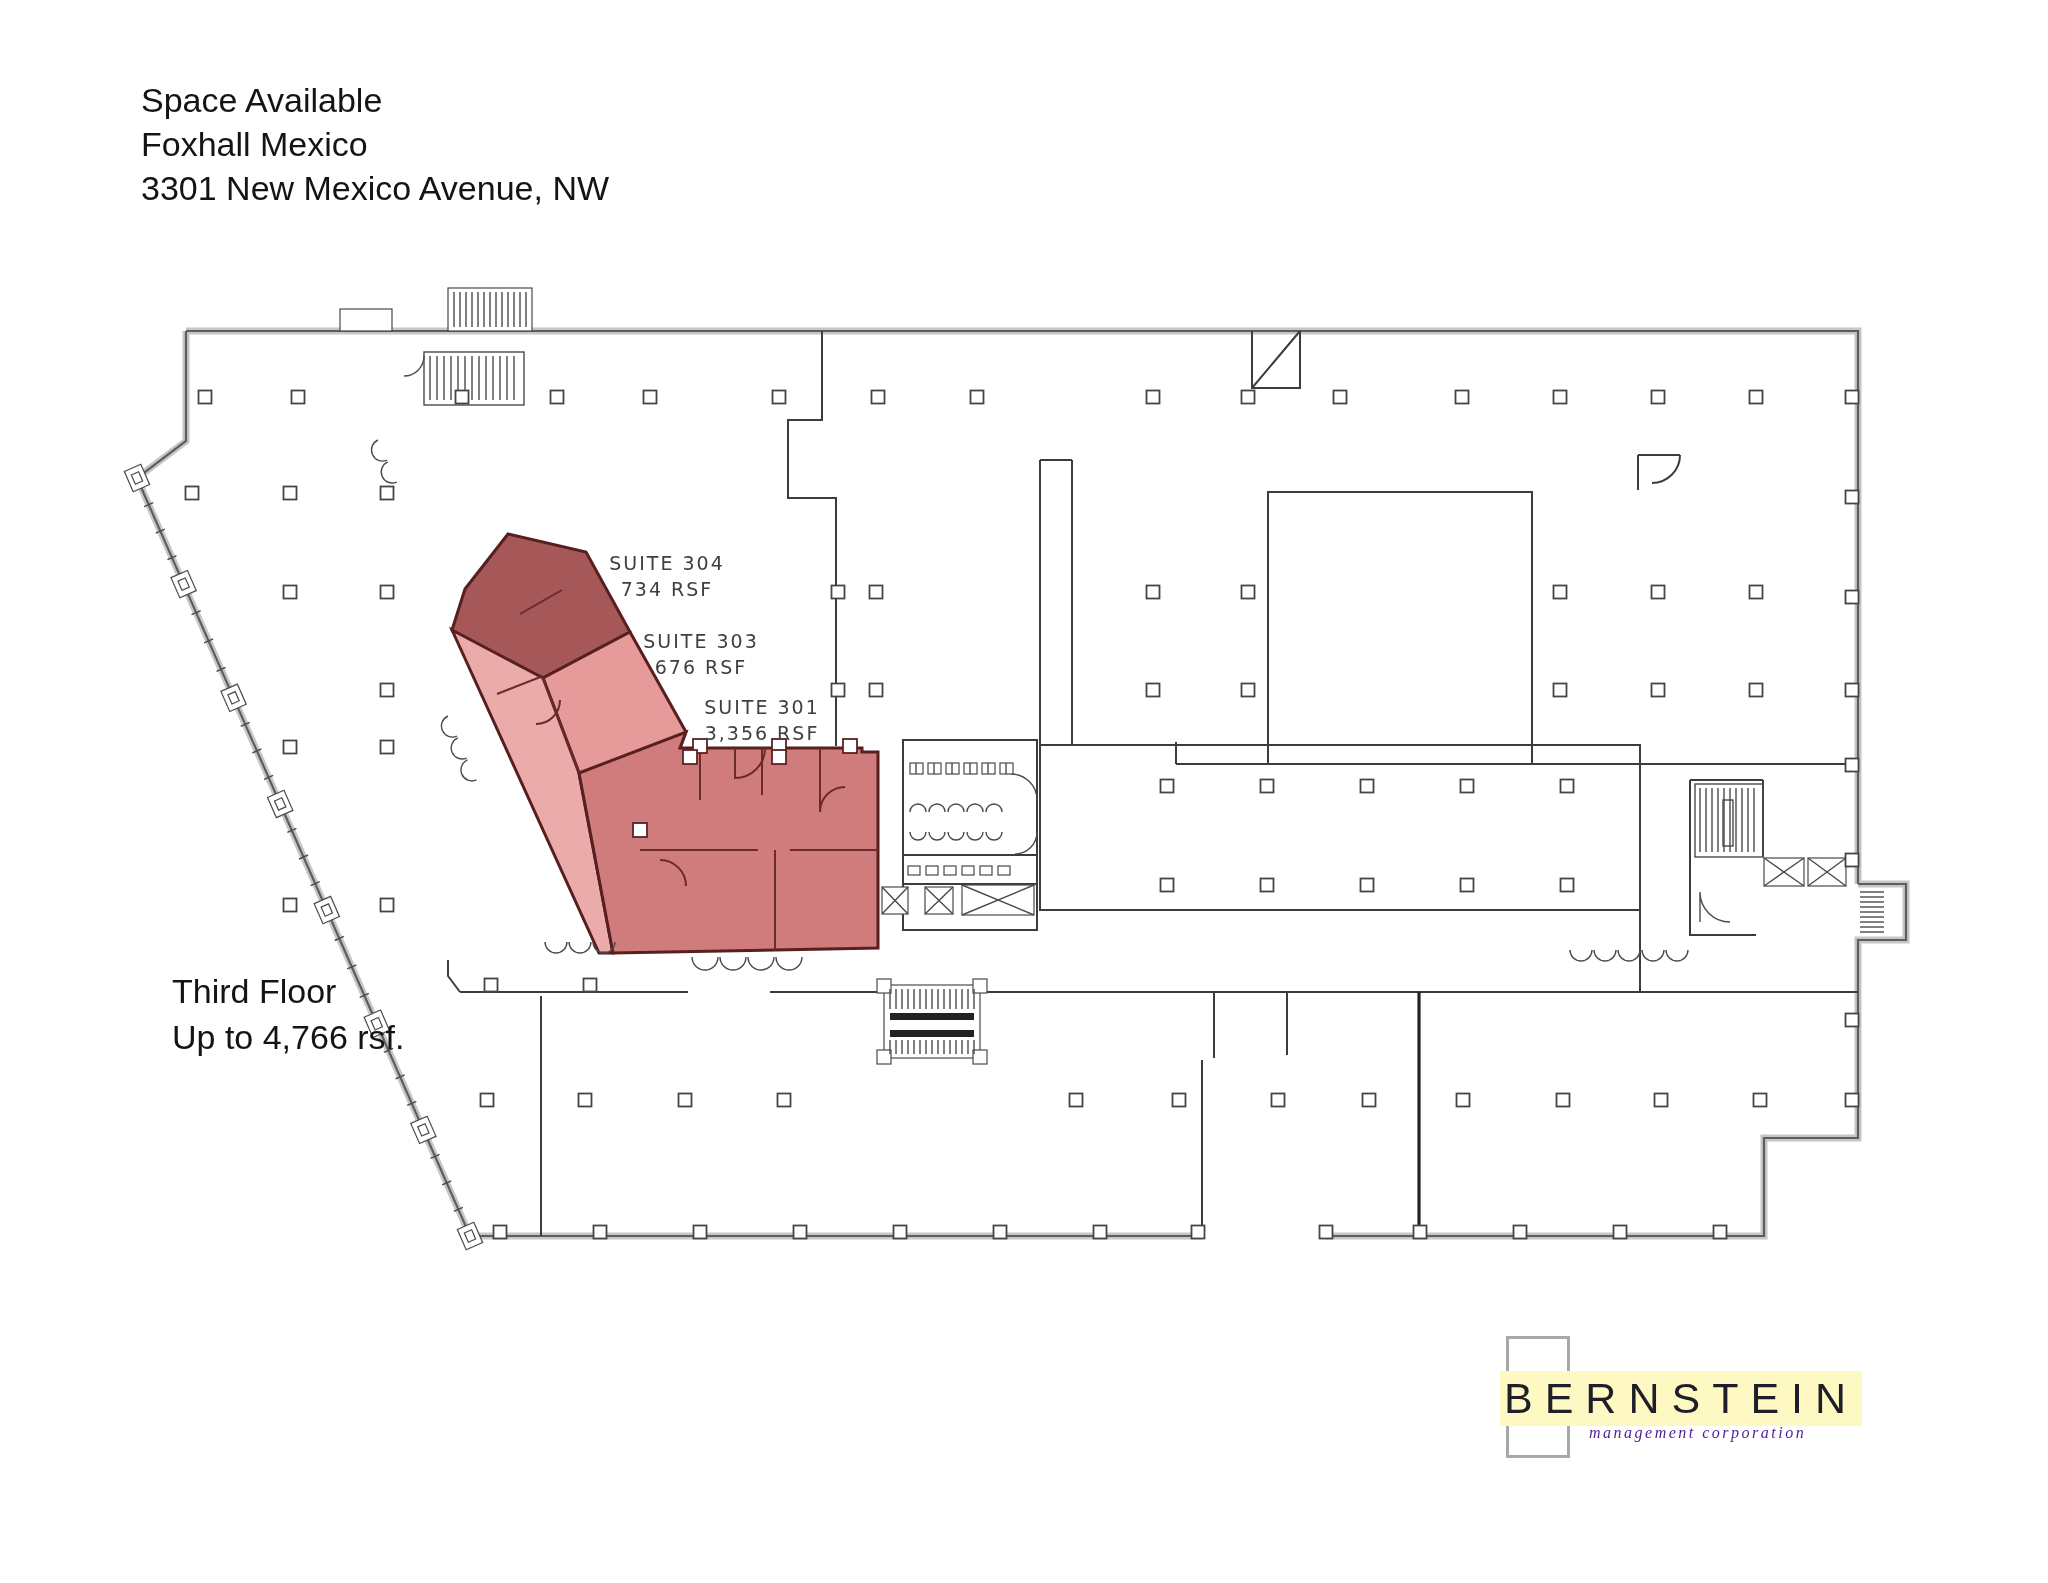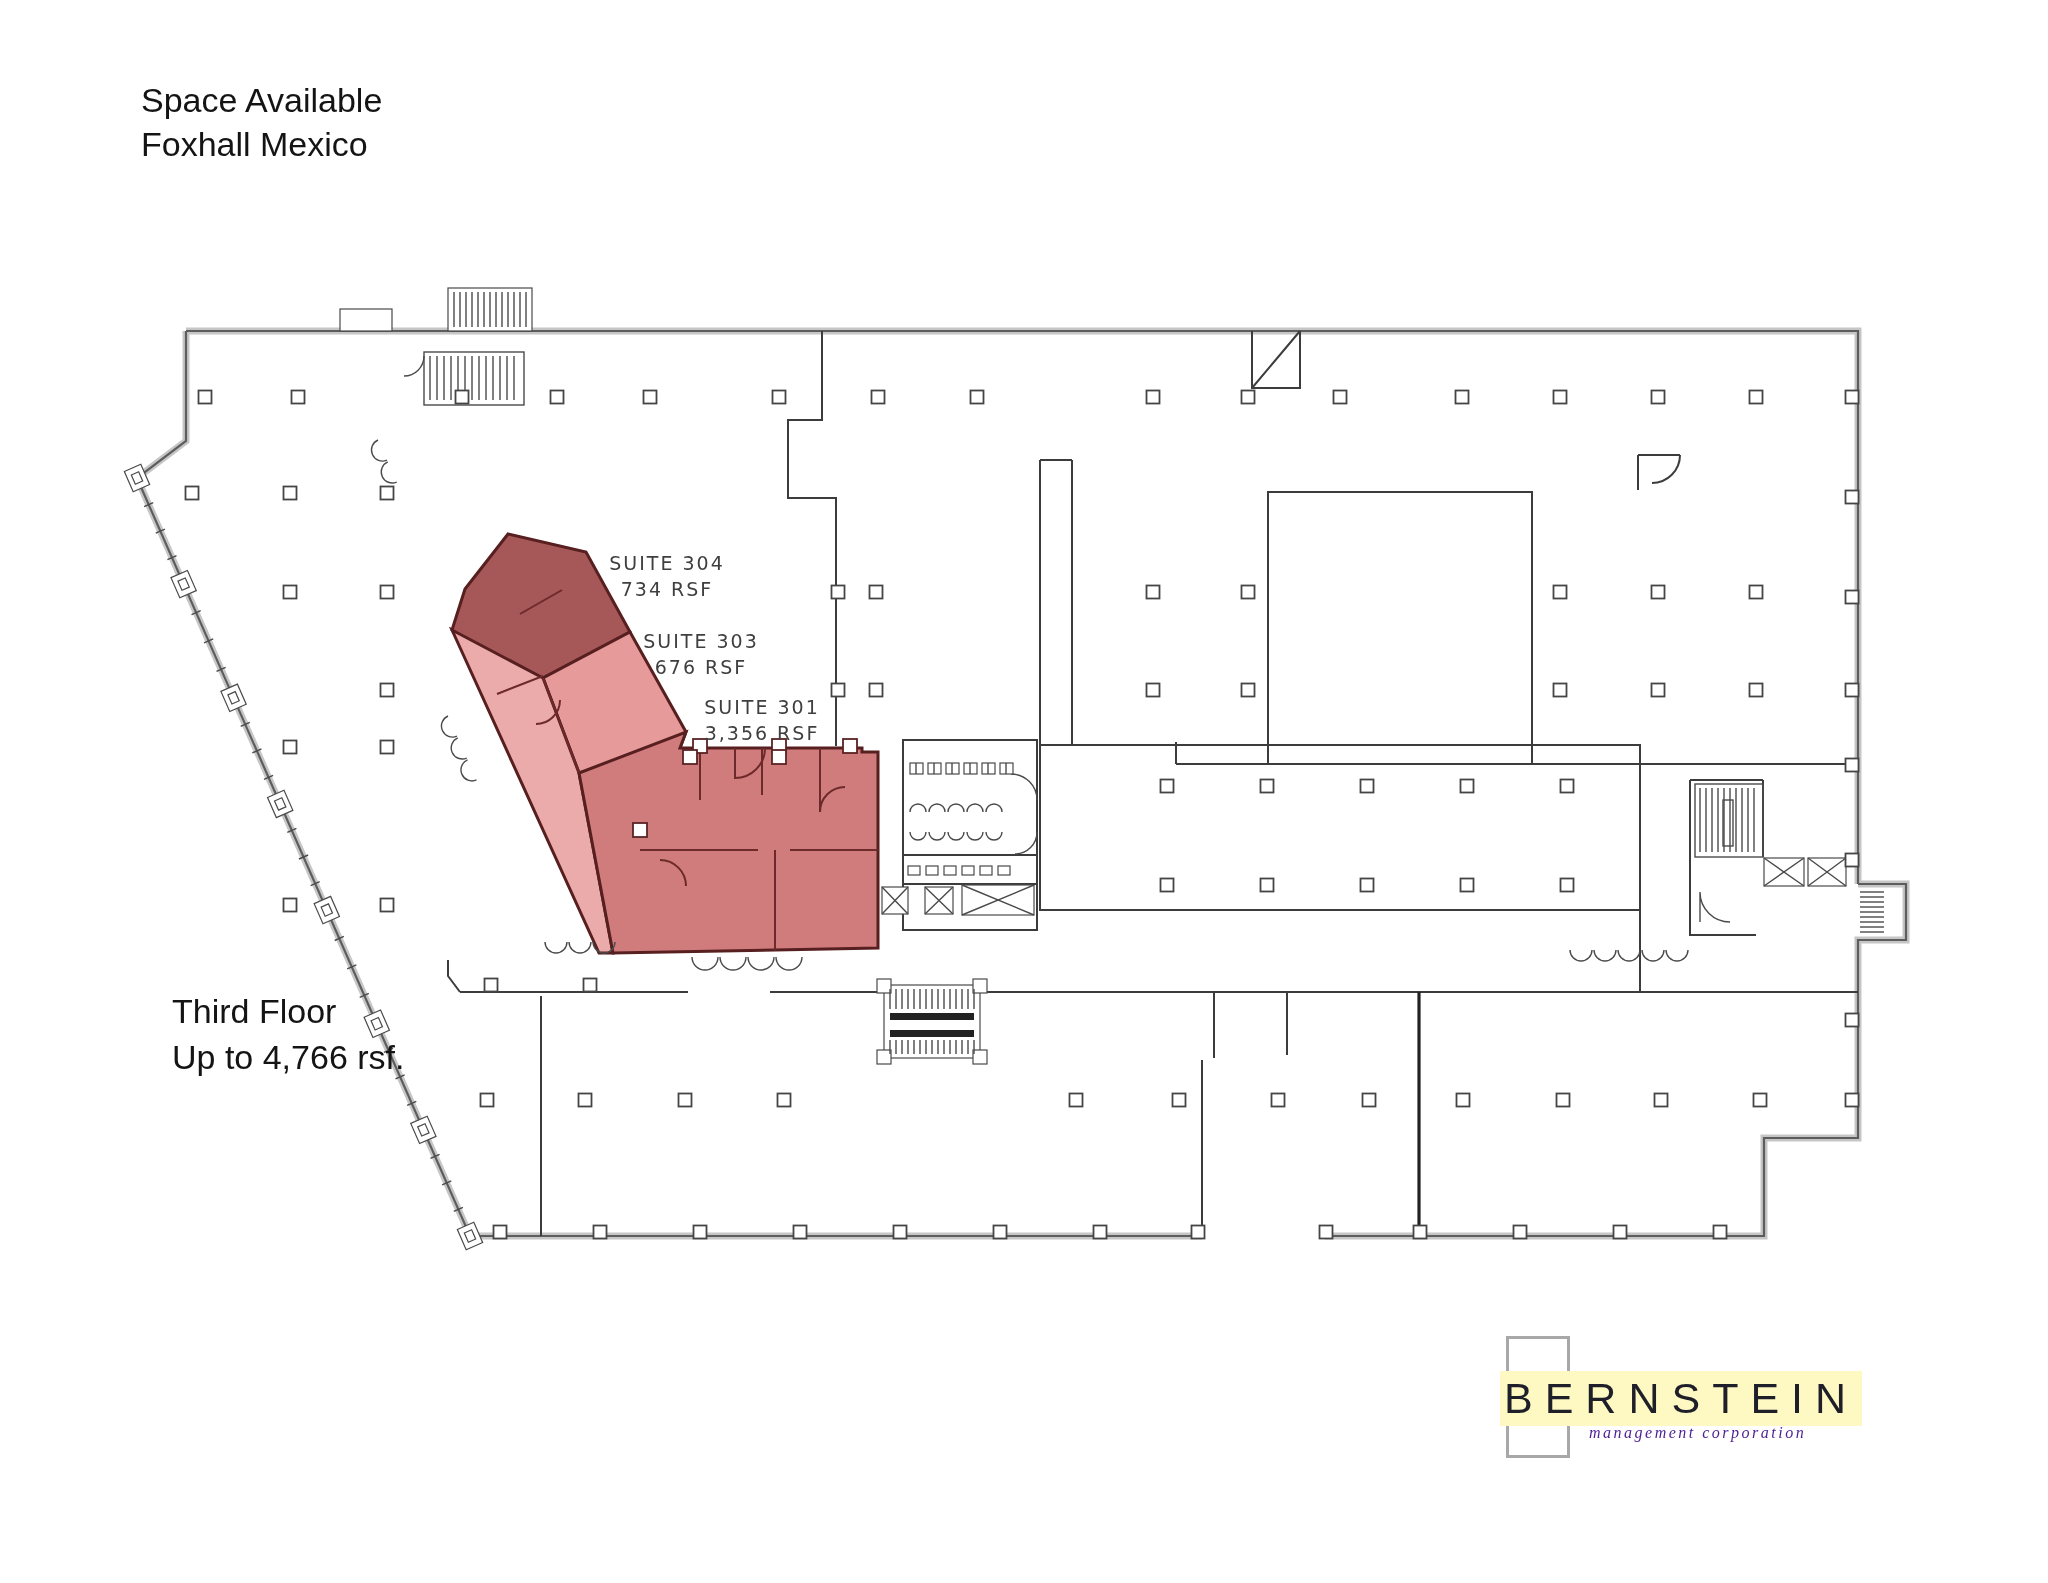--- a/index.html
+++ b/index.html
@@ -1,19 +1,19 @@
 <!DOCTYPE html>
 <html><head>
 <meta charset="utf-8">
 <style>
   html,body{margin:0;padding:0;background:#ffffff;}
   #page{position:relative;width:2048px;height:1583px;background:#ffffff;overflow:hidden;
         font-family:"Liberation Sans",sans-serif;}
   .hdr{position:absolute;left:141px;top:78px;font-size:34px;line-height:44px;color:#141414;}
-  .ftr{position:absolute;left:172px;top:968px;font-size:34px;line-height:46px;color:#141414;margin-top:20px;}
+  .ftr{position:absolute;left:172px;top:968px;font-size:34px;line-height:46px;color:#141414;}
   #plan-svg{position:absolute;left:0;top:0;}
   
   .ext-shadow{stroke:#c6c6c6;stroke-width:7;fill:none;stroke-linejoin:miter;}
   .ext{stroke:#5d5d5d;stroke-width:2.2;fill:none;}
   .wall{stroke:#3c3c3c;stroke-width:2;fill:none;}
   .wall-heavy{stroke:#222;stroke-width:3.2;fill:none;}
   .detail{stroke:#4a4a4a;stroke-width:1.4;fill:none;}
   .fixture{stroke:#4a4a4a;stroke-width:1.2;fill:#ffffff;}
   .col{fill:#ffffff;stroke:#454545;stroke-width:1.8;}
   .suite-partition{stroke:#6d2a2a;stroke-width:2;fill:none;}
@@ -31,20 +31,21 @@
                 letter-spacing:2.5px;color:#4c1d95;}
 </style>
 </head>
 <body>
 
 <div id="page">
 
   <div class="hdr">
     <div>Space Available</div>
     <div>Foxhall Mexico</div>
+    <div>3301 New Mexico Avenue, NW</div>
   </div>
 
   <svg id="plan-svg" width="2048" height="1583" viewBox="0 0 2048 1583" xmlns="http://www.w3.org/2000/svg">
 
     <g>
       <path class="ext-shadow" d="M186,331 H1858 V884"></path>
       <path class="ext-shadow" d="M1858,884 H1906 V940 H1858 V1138 H1764 V1236 H1325"></path>
       <path class="ext-shadow" d="M1202,1236 H470 L137,478 L186,441 V331"></path>
     </g>
 

